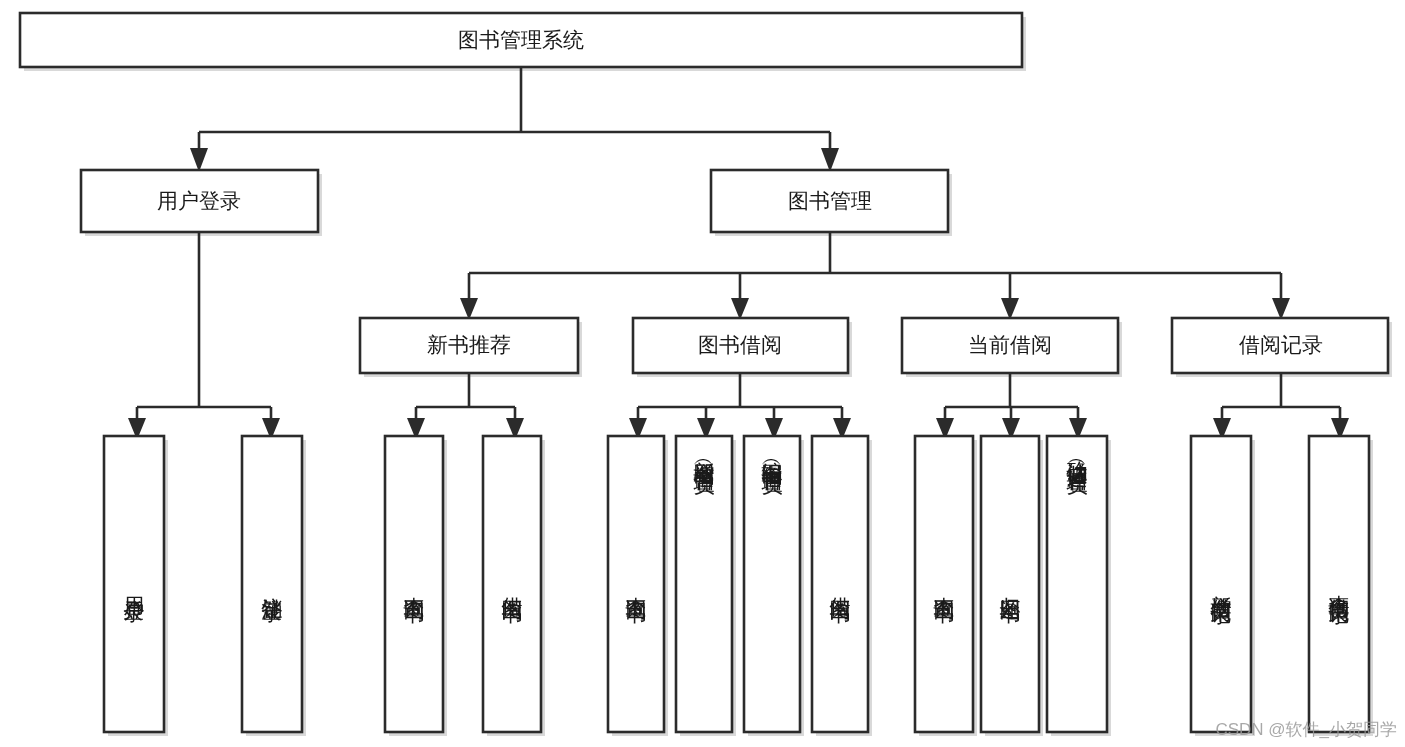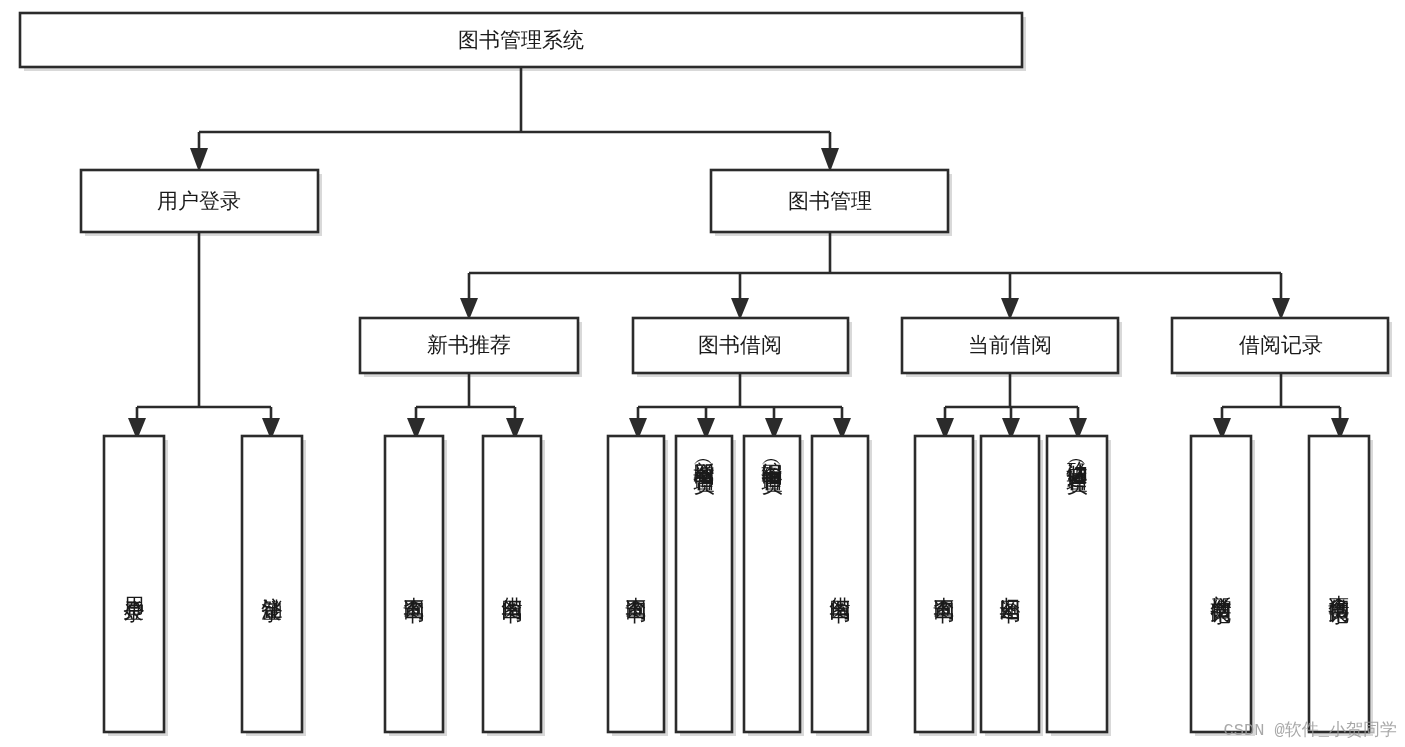--- a/index.html
+++ b/index.html
@@ -65,21 +65,21 @@
     font-size: 21px;
     line-height: 1.24;
     color: #1a1a1a;
     letter-spacing: 2px;
     white-space: nowrap;
   }
   .watermark {
     position: absolute;
     right: 8px;
     bottom: 6px;
-    font-family: Liberation Mono, monospace;
+    font-family: Liberation Sans, sans-serif;
     font-size: 17px;
     color: #9a9a9a;
     opacity: 0.85;
     white-space: nowrap;
   }
 </style>
 </head>
 <body>
 
 <div id="diagram-root">

